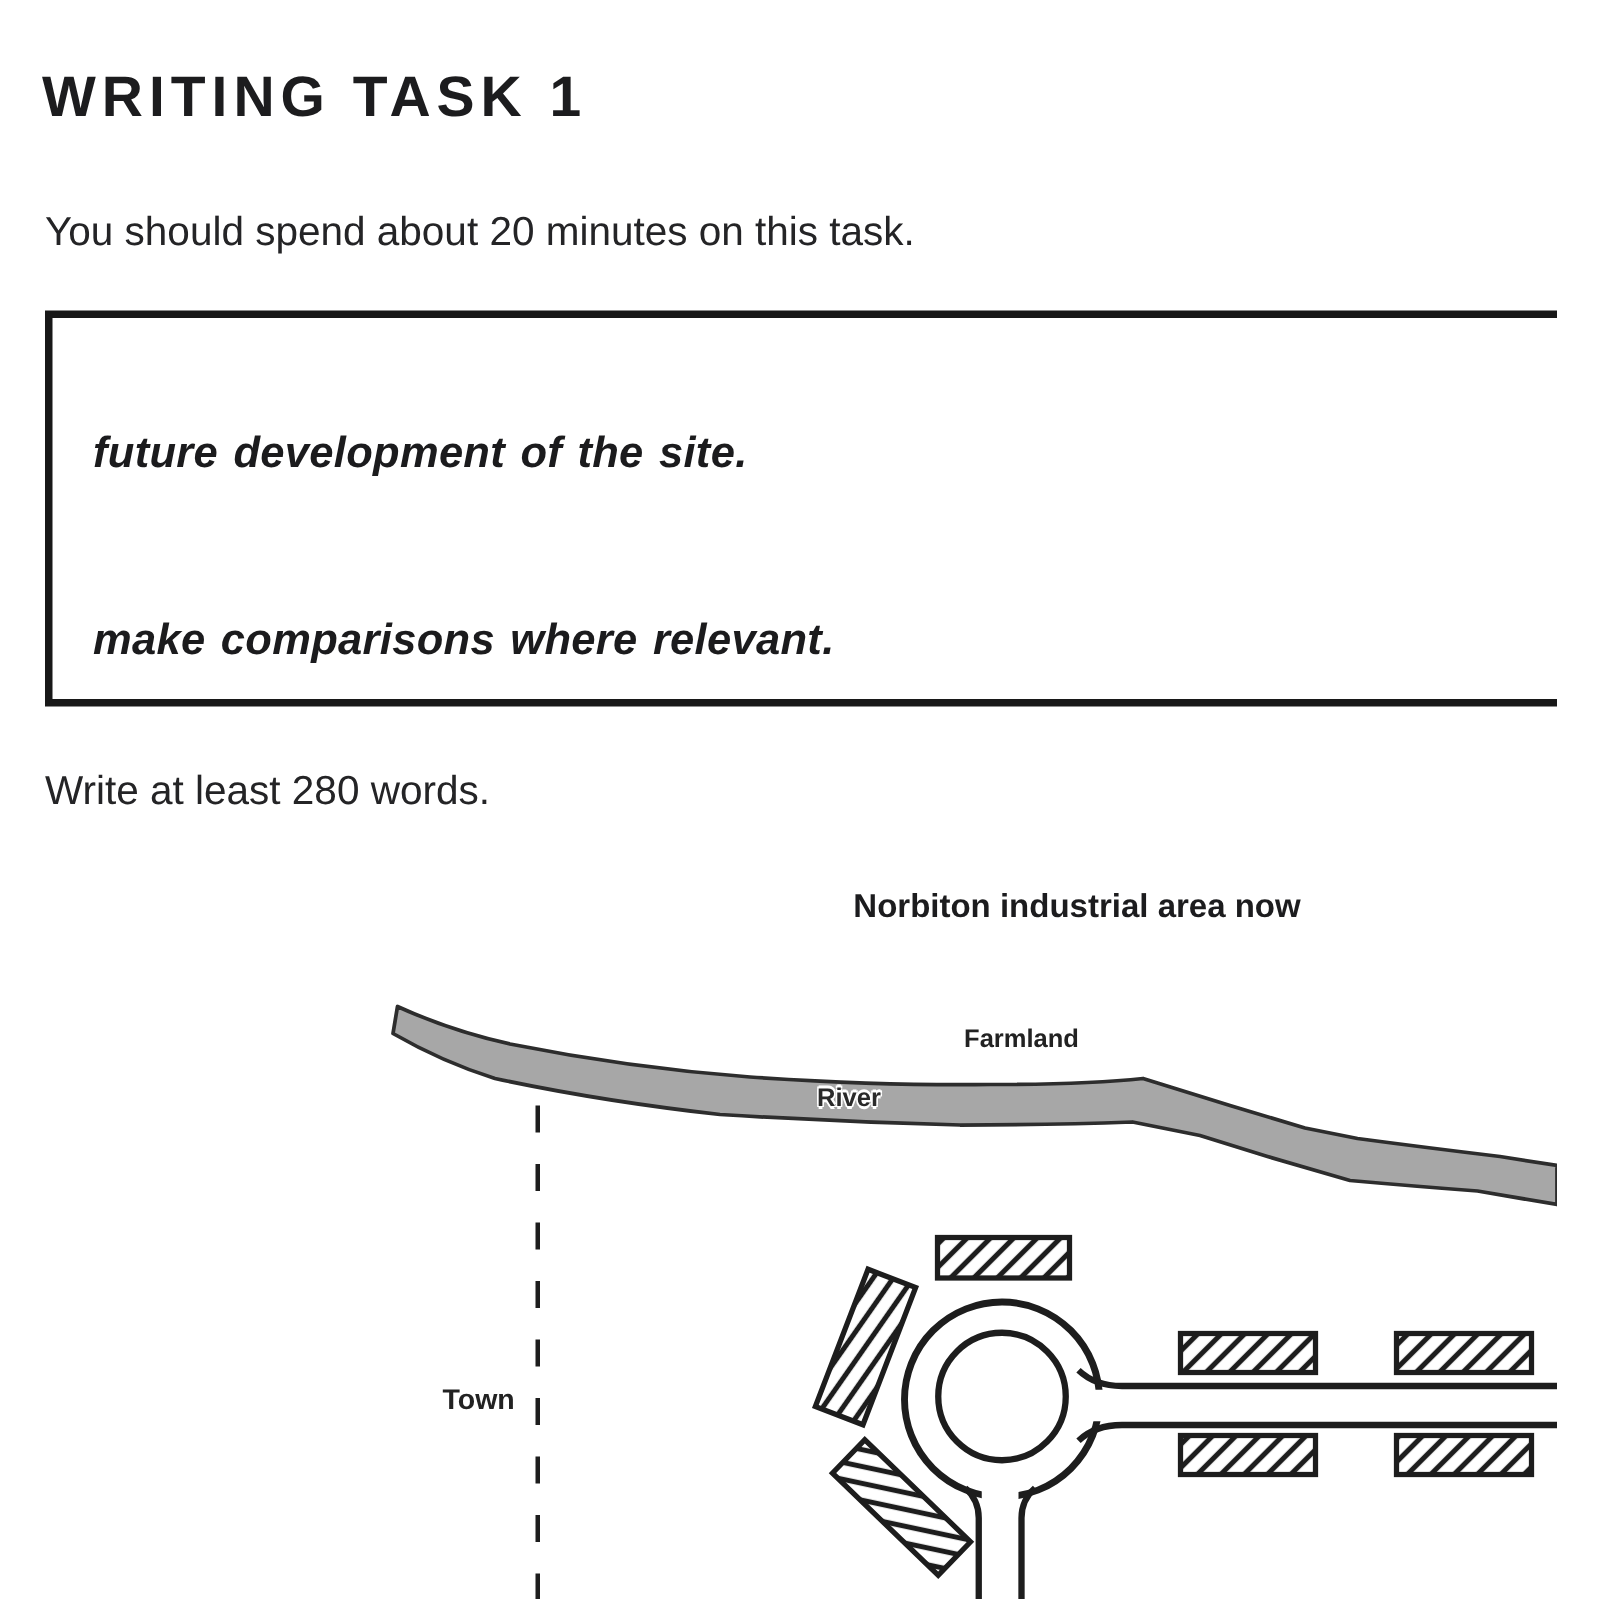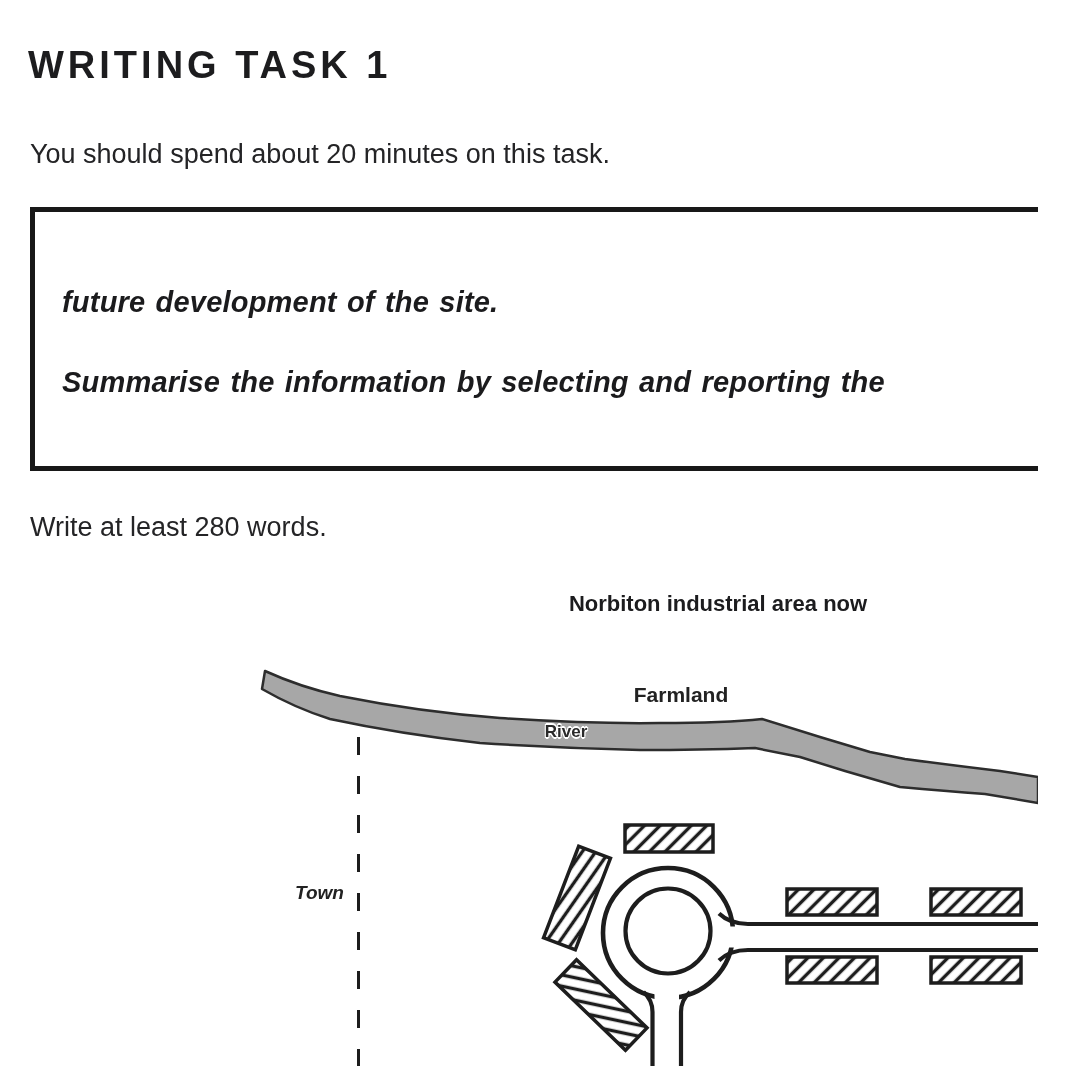--- a/index.html
+++ b/index.html
@@ -22,43 +22,43 @@
   .boxline{
     position:absolute;left:62px;font-size:29px;font-weight:700;font-style:italic;
     color:#1b1b1d;white-space:nowrap;letter-spacing:.2px;word-spacing:2px;
   }
   .bl1{top:241px;} .bl2{top:286px;} .bl3{top:366px;} .bl4{top:411px;}
   .map-title{
     position:absolute;left:718px;top:591px;transform:translateX(-50%);
     font-size:22px;font-weight:700;color:#1c1c1e;white-space:nowrap;
   }
   .map-label{position:absolute;font-weight:700;color:#222;white-space:nowrap;}
-  .lbl-farmland{left:667px;top:683px;transform:translateX(-50%);font-size:21px;padding-left:28px;}
+  .lbl-farmland{left:667px;top:683px;transform:translateX(-50%);font-size:17px;padding-left:28px;}
   .lbl-river{
     left:551px;top:722px;transform:translateX(-50%);font-size:17px;color:#2a2a2a;
     text-shadow:-1px -1px 0 #fff,1px -1px 0 #fff,-1px 1px 0 #fff,1px 1px 0 #fff,0 2px 0 #fff,0 -2px 0 #fff;
     margin-left:15px;
   }
-  .lbl-town{left:295px;top:882px;font-size:19px;font-style:italic;}
+  .lbl-town{left:295px;top:923px;font-size:19px;}
   .map-svg{position:absolute;left:0;top:0;}
   .bottom-bar{position:absolute;left:0;top:1075px;width:1070px;height:5px;background:#e4e7ea;}
 </style>
 </head>
 <body>
 
 <div class="page">
   <div class="scan">
 
     <div class="h1">WRITING TASK 1</div>
 
     <div class="para p-spend">You should spend about 20 minutes on this task.</div>
 
     <div class="prompt-box"></div>
     <div class="boxline bl2">future development of the site.</div>
-    <div class="boxline bl3">Summarise the information by selecting and reporting the</div>
+    <div class="boxline bl4">make comparisons where relevant.</div>
 
     <div class="para p-words">Write at least 280 words.</div>
 
     <div class="map-title">Norbiton industrial area now</div>
 
     <svg class="map-svg" width="1070" height="1080" viewBox="0 0 1070 1080" xmlns="http://www.w3.org/2000/svg">
       <defs>
         <pattern id="hA" width="11" height="11" patternUnits="userSpaceOnUse" patternTransform="rotate(-45)">
           <rect width="11" height="11" fill="#ffffff"></rect>
           <path d="M0 5.5 H11" stroke="#1d1d1d" stroke-width="3.4"></path>

